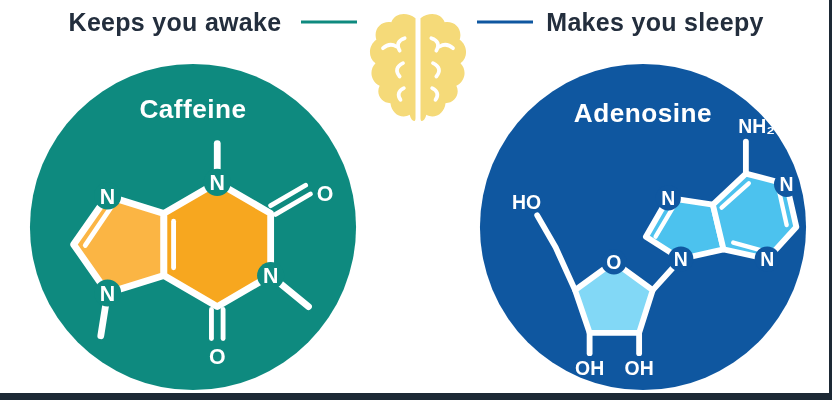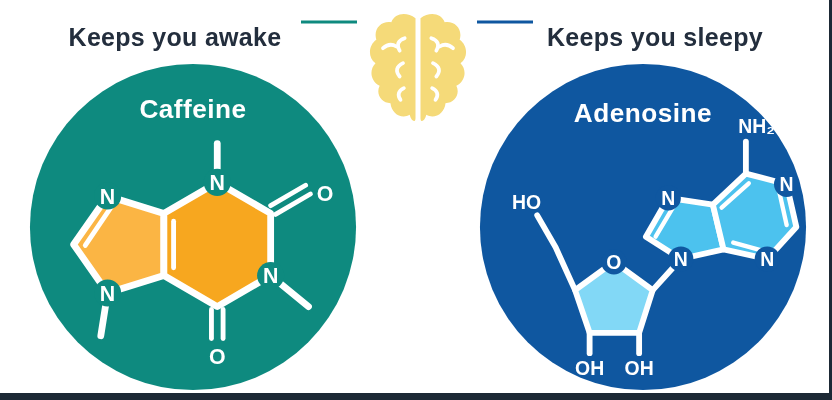--- a/index.html
+++ b/index.html
@@ -1,18 +1,18 @@
 <!DOCTYPE html>
 <html><head>
 <meta charset="utf-8">
 <style>
   html,body{margin:0;padding:0;background:#fff;}
   .stage{position:relative;width:832px;height:400px;background:#ffffff;overflow:hidden;
          font-family:"Liberation Sans",sans-serif;}
-  .headline{position:absolute;top:23px;font-weight:bold;font-size:25px;color:#232e3d;
+  .headline{position:absolute;top:8px;font-weight:bold;font-size:25px;color:#232e3d;
             text-align:center;letter-spacing:.3px;}
   #headline-left{left:35px;width:280px;}
   #headline-right{left:515px;width:280px;}
   .connector{position:absolute;top:18px;height:8px;}
   svg.panel{position:absolute;top:62px;width:330px;height:330px;}
   #caffeine-panel{left:28px;}
   #adenosine-panel{left:478px;}
   #brain{position:absolute;left:368px;top:4px;width:100px;height:140px;}
   .footer-bar{position:absolute;left:0;bottom:0;width:100%;height:7px;background:#1d2935;}
   .right-edge{position:absolute;right:0;top:0;width:3px;height:100%;background:#1d2935;}
@@ -26,21 +26,21 @@
   .dbond{stroke:#ffffff;stroke-width:5;stroke-linecap:round;}
   .dbond-sm{stroke:#ffffff;stroke-width:4.5;stroke-linecap:round;}
   .squiggle{stroke:#ffffff;stroke-width:4.5;stroke-linecap:round;fill:none;}
 </style>
 </head>
 <body>
 
 <div class="stage">
 
   <div class="headline" id="headline-left">Keeps you awake</div>
-  <div class="headline" id="headline-right">Keeps you sleepy</div>
+  <div class="headline" id="headline-right">Makes you sleepy</div>
 
   <svg class="connector" style="left:300px;width:58px" viewBox="0 0 58 8">
     <line x1="1" y1="4" x2="57" y2="4" stroke-width="3" stroke="#0e8a7f"></line>
   </svg>
   <svg class="connector" style="left:476px;width:58px" viewBox="0 0 58 8">
     <line x1="1" y1="4" x2="57" y2="4" stroke-width="3" stroke="#0f57a0"></line>
   </svg>
 
   <svg id="brain" viewBox="0 0 120 150">
     <g fill="#f5da79">

